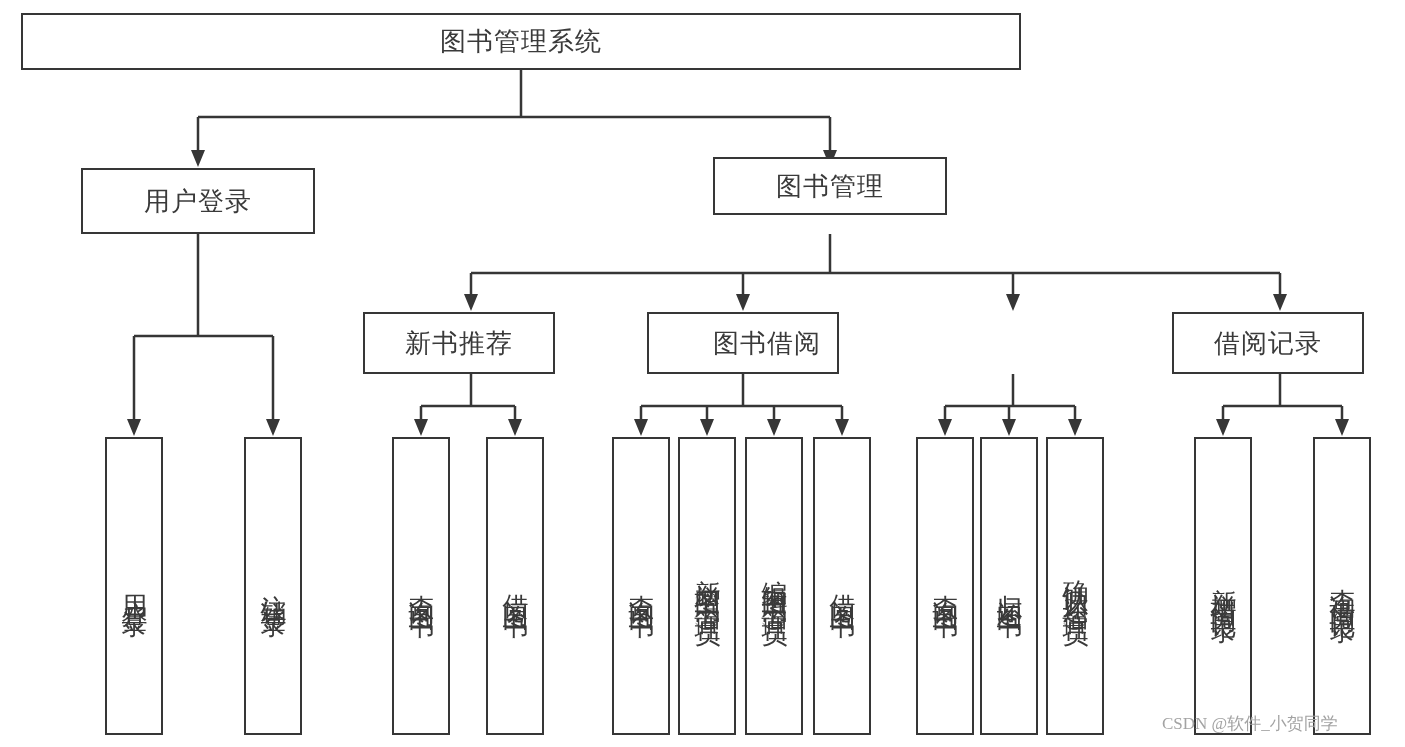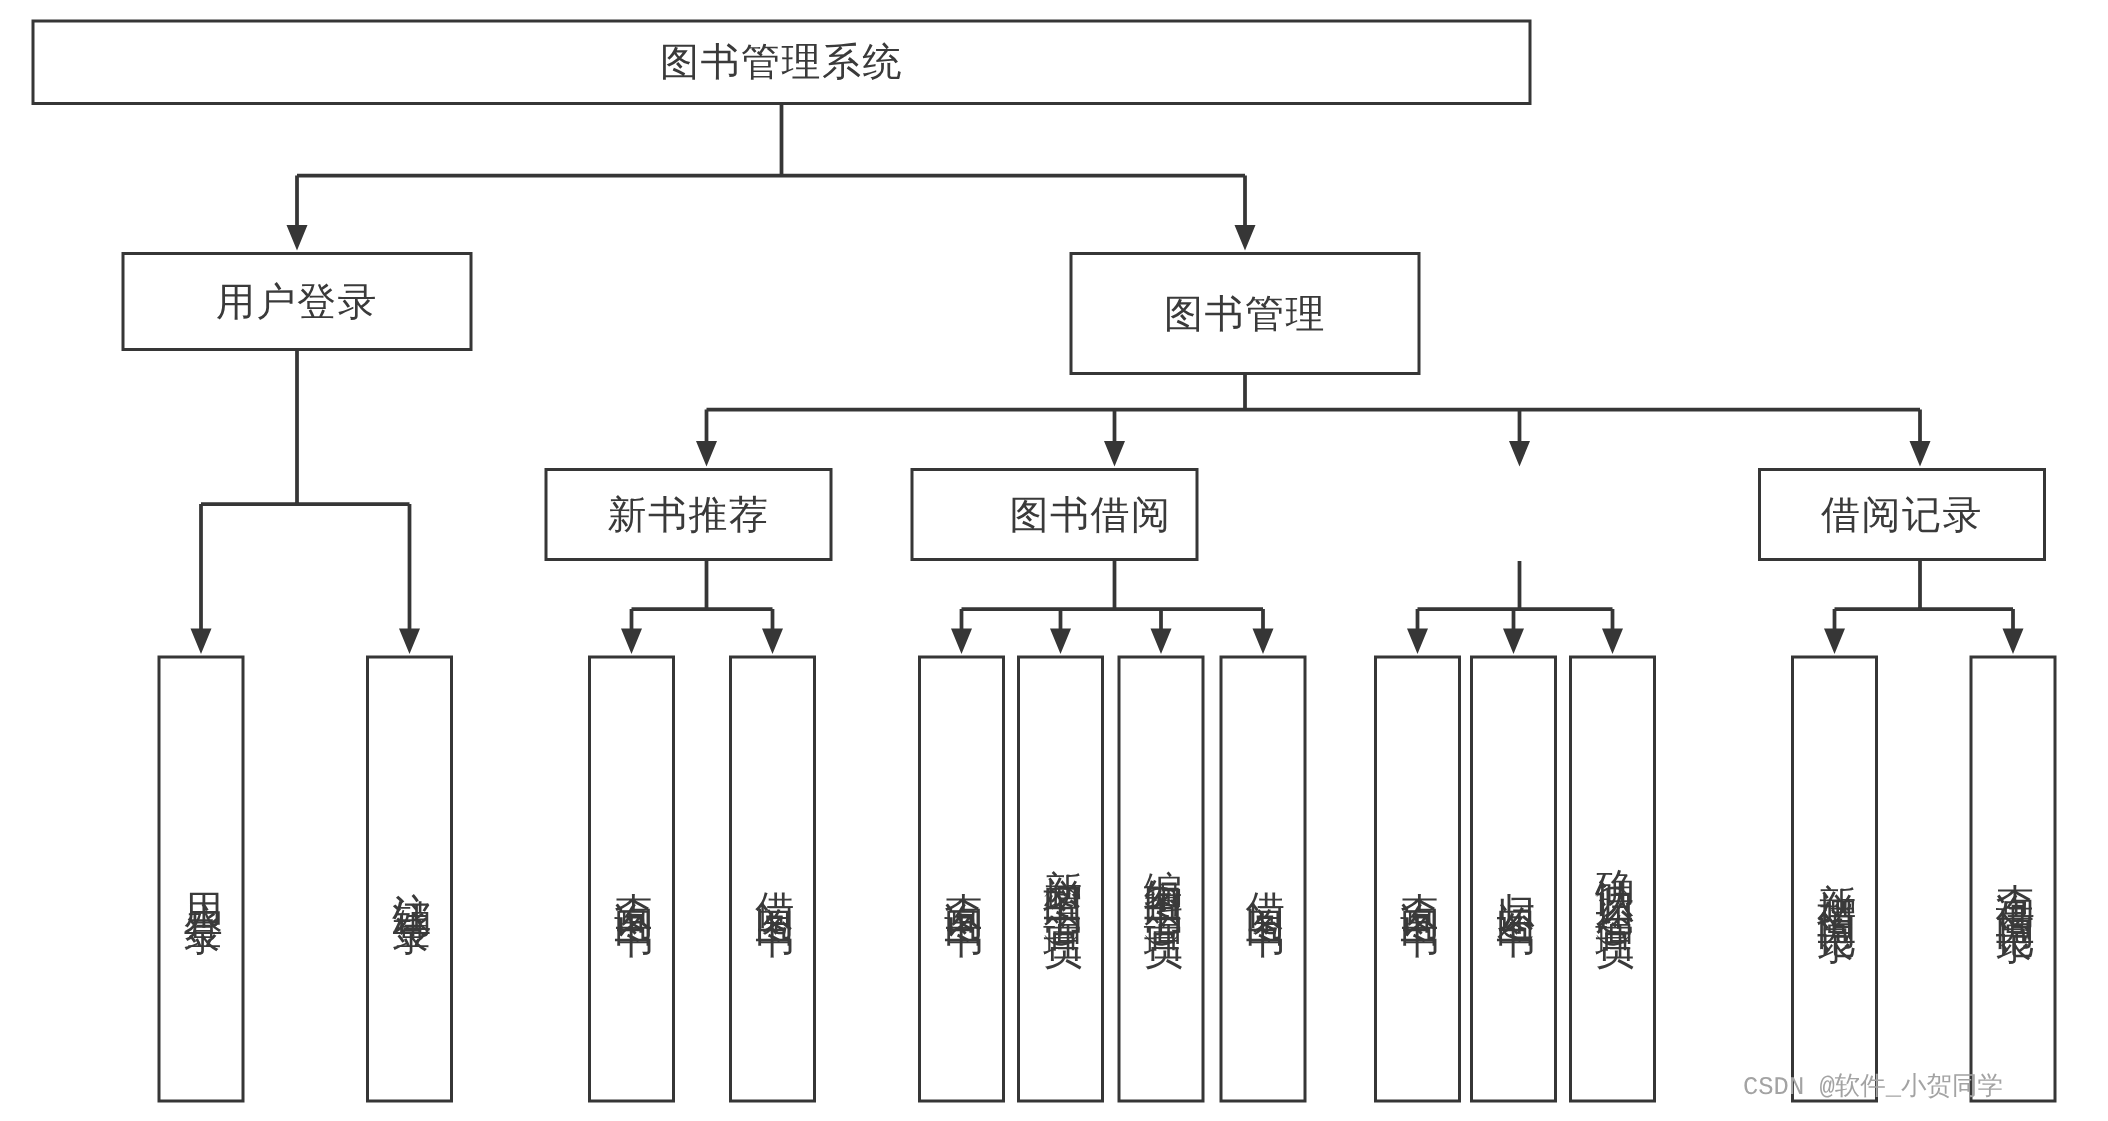--- a/index.html
+++ b/index.html
@@ -5,21 +5,21 @@
   html, body {
     margin: 0;
     padding: 0;
     background: #ffffff;
   }
   .stage {
     position: relative;
     width: 1405px;
     height: 747px;
     background: #ffffff;
-    font-family: Liberation Mono, monospace;
+    font-family: Liberation Serif, serif;
     color: #3a3a3a;
     overflow: hidden;
   }
   .wires {
     position: absolute;
     left: 0;
     top: 0;
     z-index: 1;
   }
   .node {
@@ -31,24 +31,24 @@
     align-items: center;
     justify-content: center;
     font-size: 26px;
     letter-spacing: 1px;
     z-index: 2;
     text-align: center;
     white-space: nowrap;
   }
   .node.root   { left: 21px;  top: 13px;  width: 1000px; height: 57px; }
   .node.lvl2-a { left: 81px;  top: 168px; width: 234px;  height: 66px; }
-  .node.lvl2-b { left: 713px; top: 168px; width: 234px;  height: 82px; }
+  .node.lvl2-b { left: 713px; top: 157px; width: 234px;  height: 58px; }
   .node.lvl3   { top: 312px;  width: 192px; height: 62px; }
   .node.l3-1 { left: 363px; }
-  .node.l3-2 { left: 607px; padding-left: 48px; }
+  .node.l3-2 { left: 647px; padding-left: 48px; }
   .node.l3-3 { left: 905px; }
   .node.l3-4 { left: 1172px; }
   .node.leaf {
     top: 437px;
     width: 58px;
     height: 298px;
   }
   .vtext {
     writing-mode: vertical-rl;
     text-orientation: mixed;

